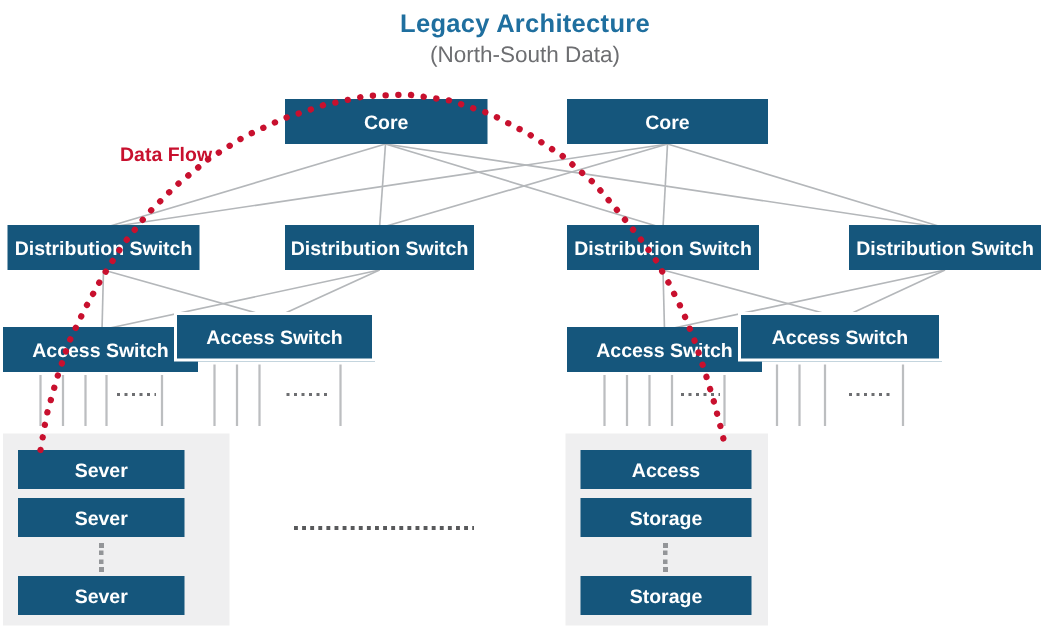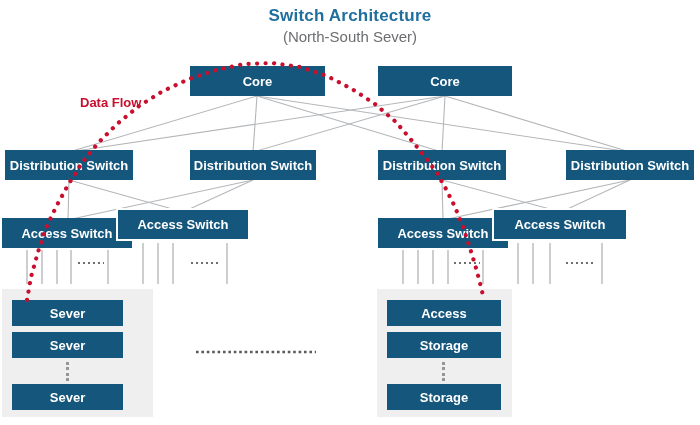--- a/index.html
+++ b/index.html
@@ -83,22 +83,22 @@
     <g stroke="#6D6E71" stroke-width="2" stroke-dasharray="2 3">
       <line x1="78" y1="263" x2="104" y2="263"></line>
       <line x1="191" y1="263" x2="219" y2="263"></line>
       <line x1="454" y1="263" x2="480" y2="263"></line>
       <line x1="566" y1="263" x2="595" y2="263"></line>
     </g>
     <line x1="196" y1="352" x2="316" y2="352" stroke="#58595B" stroke-width="2.6" stroke-dasharray="2.6 2.8"></line>
   </svg>
 
   <div class="header">
-    <div class="title">Switch Architecture</div>
-    <div class="subtitle">(North-South Sever)</div>
+    <div class="title">Legacy Architecture</div>
+    <div class="subtitle">(North-South Data)</div>
   </div>
 
   <div class="flow-label">Data Flow</div>
 
   <div class="node" style="left:190px;top:66px;width:135px;height:30px;">
     <span>Core</span>
   </div>
   <div class="node" style="left:378px;top:66px;width:134px;height:30px;">
     <span>Core</span>
   </div>

